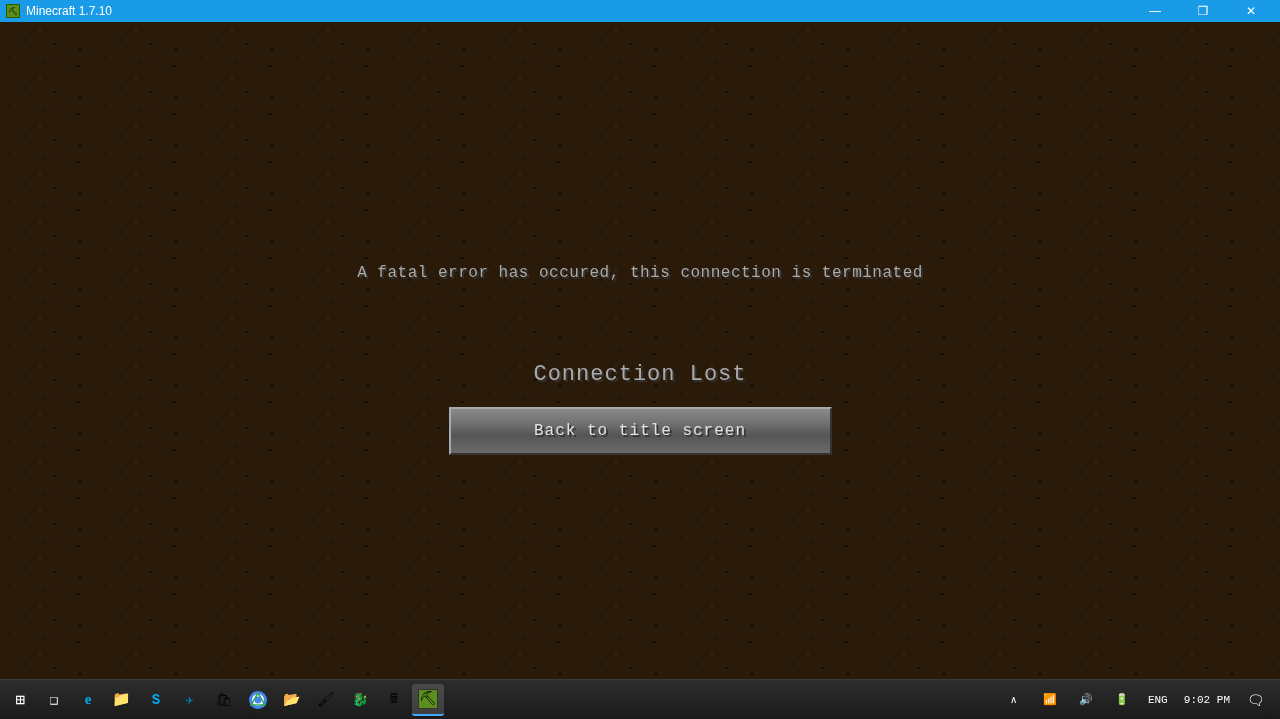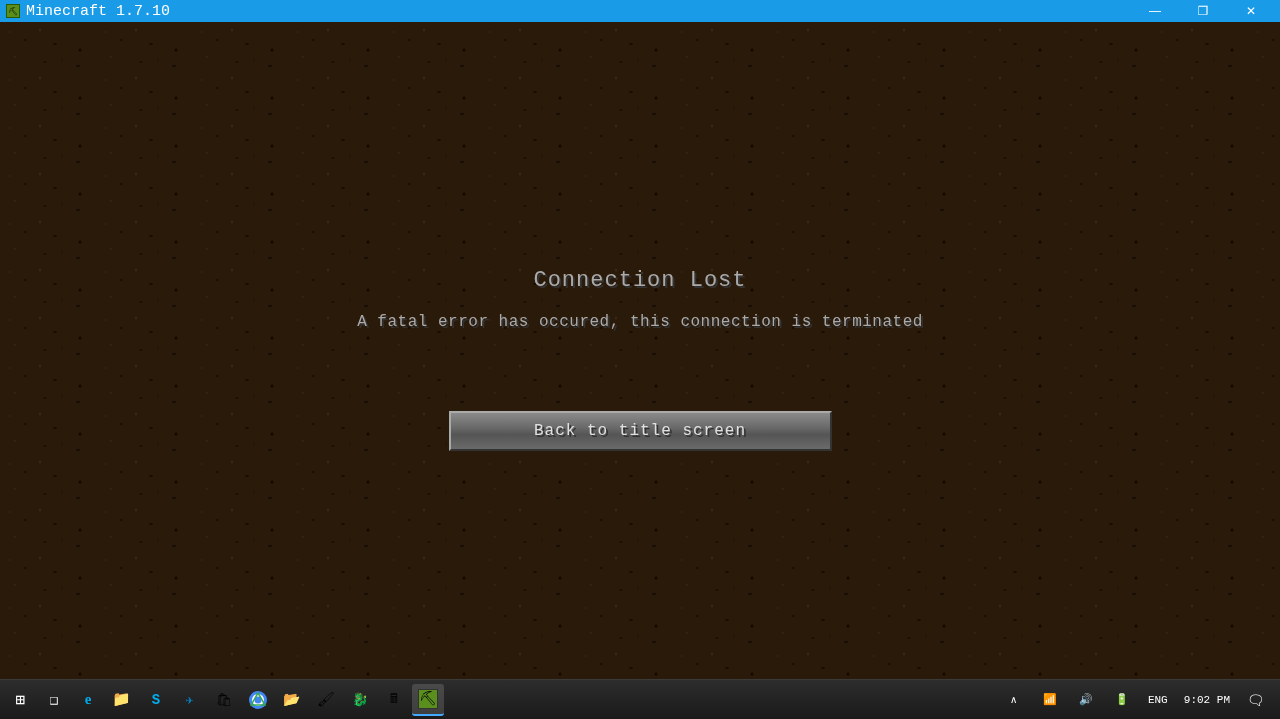--- a/index.html
+++ b/index.html
@@ -36,23 +36,23 @@
       height: 14px;
       background: #5a8f1e;
       border: 1px solid #2a5a00;
       display: flex;
       align-items: center;
       justify-content: center;
       font-size: 8px;
     }
 
     #title-bar-text {
-      font-size: 15px;
-      color: white;
-      font-family: Liberation Mono, monospace;
+      font-size: 12px;
+      color: white;
+      font-family: Liberation Sans, sans-serif;
     }
 
     #title-bar-controls {
       display: flex;
       gap: 2px;
     }
 
     .title-btn {
       width: 46px;
       height: 22px;
@@ -100,21 +100,21 @@
       color: #aaaaaa;
       font-size: 16px;
       font-family: 'Courier New', monospace;
       letter-spacing: 0.5px;
       text-shadow: 2px 2px 0px #333333;
       margin-bottom: 60px;
     }
 
     #back-button {
       width: 383px;
-      height: 40px;
+      height: 48px;
       background: linear-gradient(180deg, #8a8a8a 0%, #6a6a6a 40%, #555555 60%, #6a6a6a 100%);
       border: none;
       border-top: 2px solid #aaaaaa;
       border-left: 2px solid #aaaaaa;
       border-right: 2px solid #333333;
       border-bottom: 2px solid #333333;
       color: #e0e0e0;
       font-size: 16px;
       font-family: 'Courier New', monospace;
       letter-spacing: 1px;
@@ -216,22 +216,22 @@
   <div id="title-bar-controls">
     <button class="title-btn">—</button>
     <button class="title-btn">❐</button>
     <button class="title-btn close">✕</button>
   </div>
 </div>
 
 <div id="game-area" class="dirt-bg">
 
   <div id="center-content">
+    <div id="error-message">A fatal error has occured, this connection is terminated</div>
     <div id="connection-lost-title">Connection Lost</div>
-    <div id="error-message">A fatal error has occured, this connection is terminated</div>
     <button id="back-button">Back to title screen</button>
   </div>
 
 </div>
 
 <div id="taskbar">
 
   <div class="taskbar-btn">
     <div class="taskbar-icon" style="color:white; font-size:16px;">⊞</div>
   </div>

